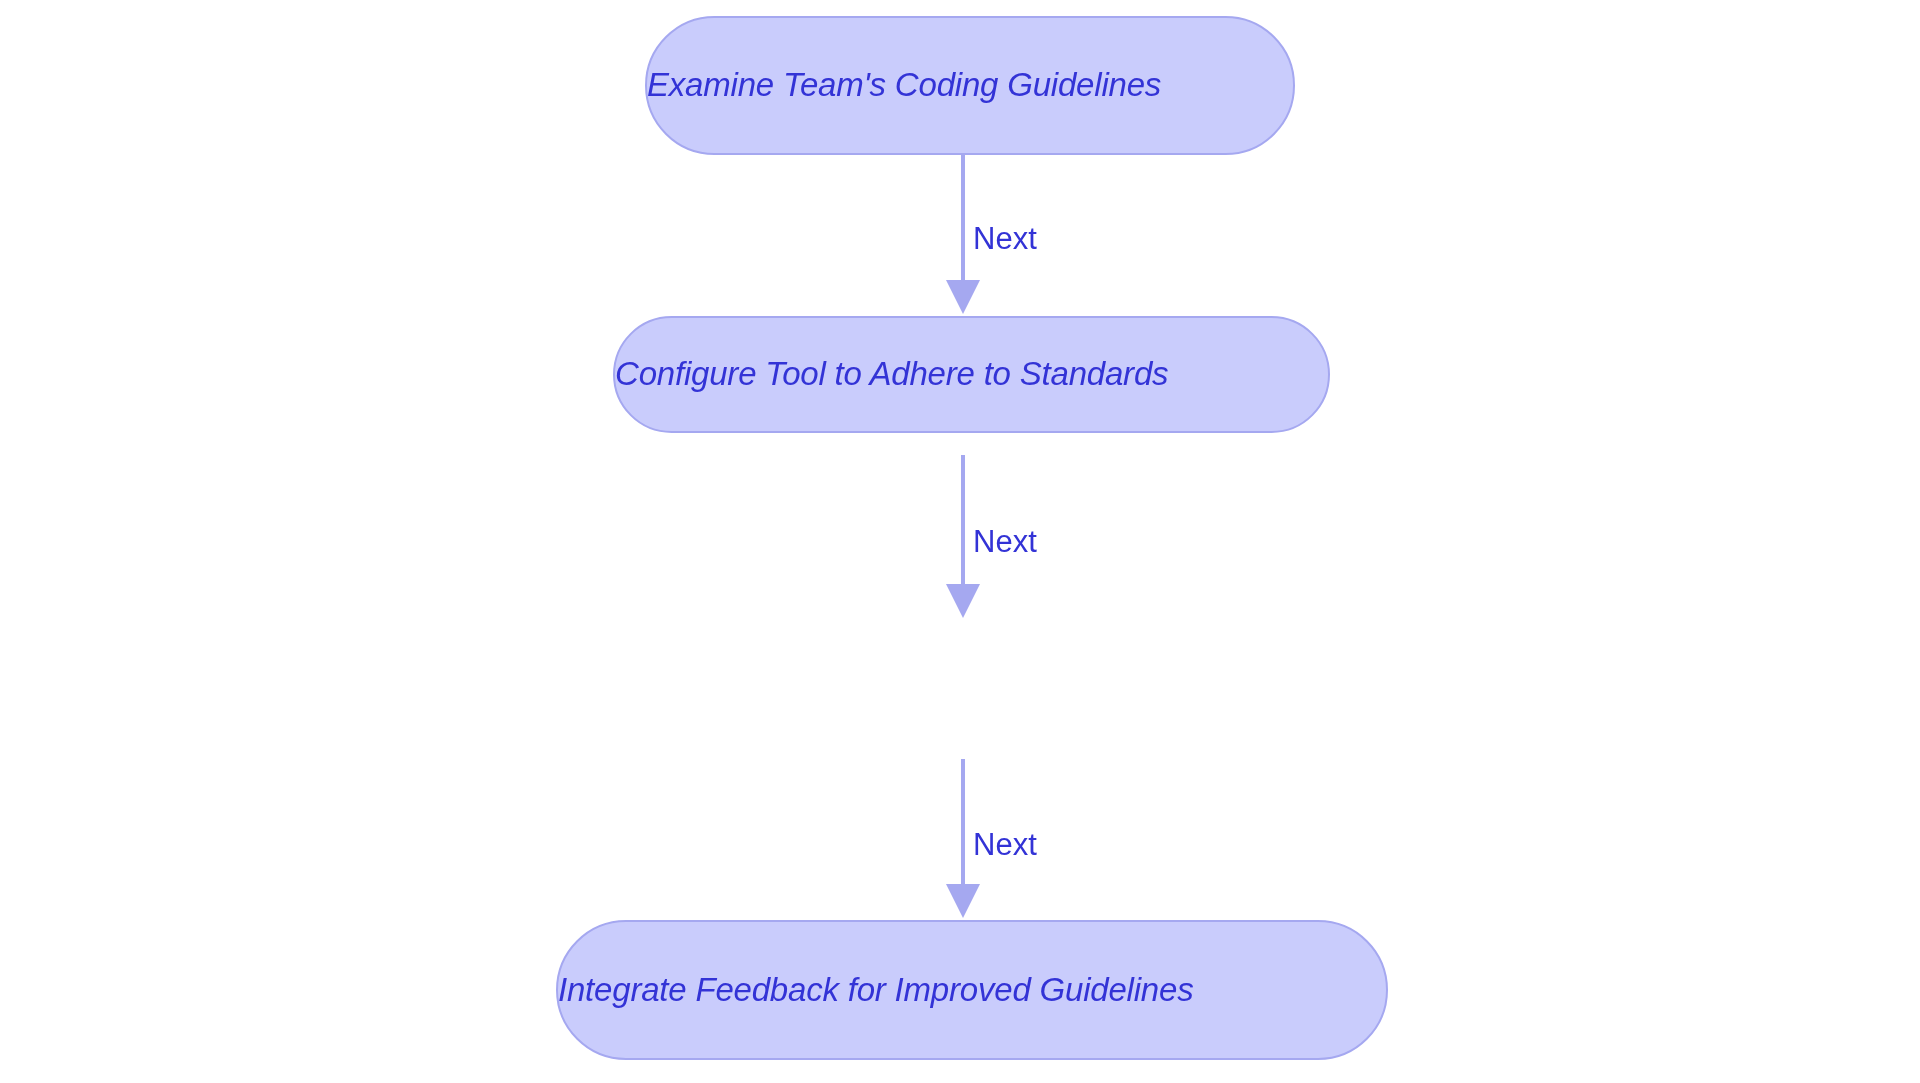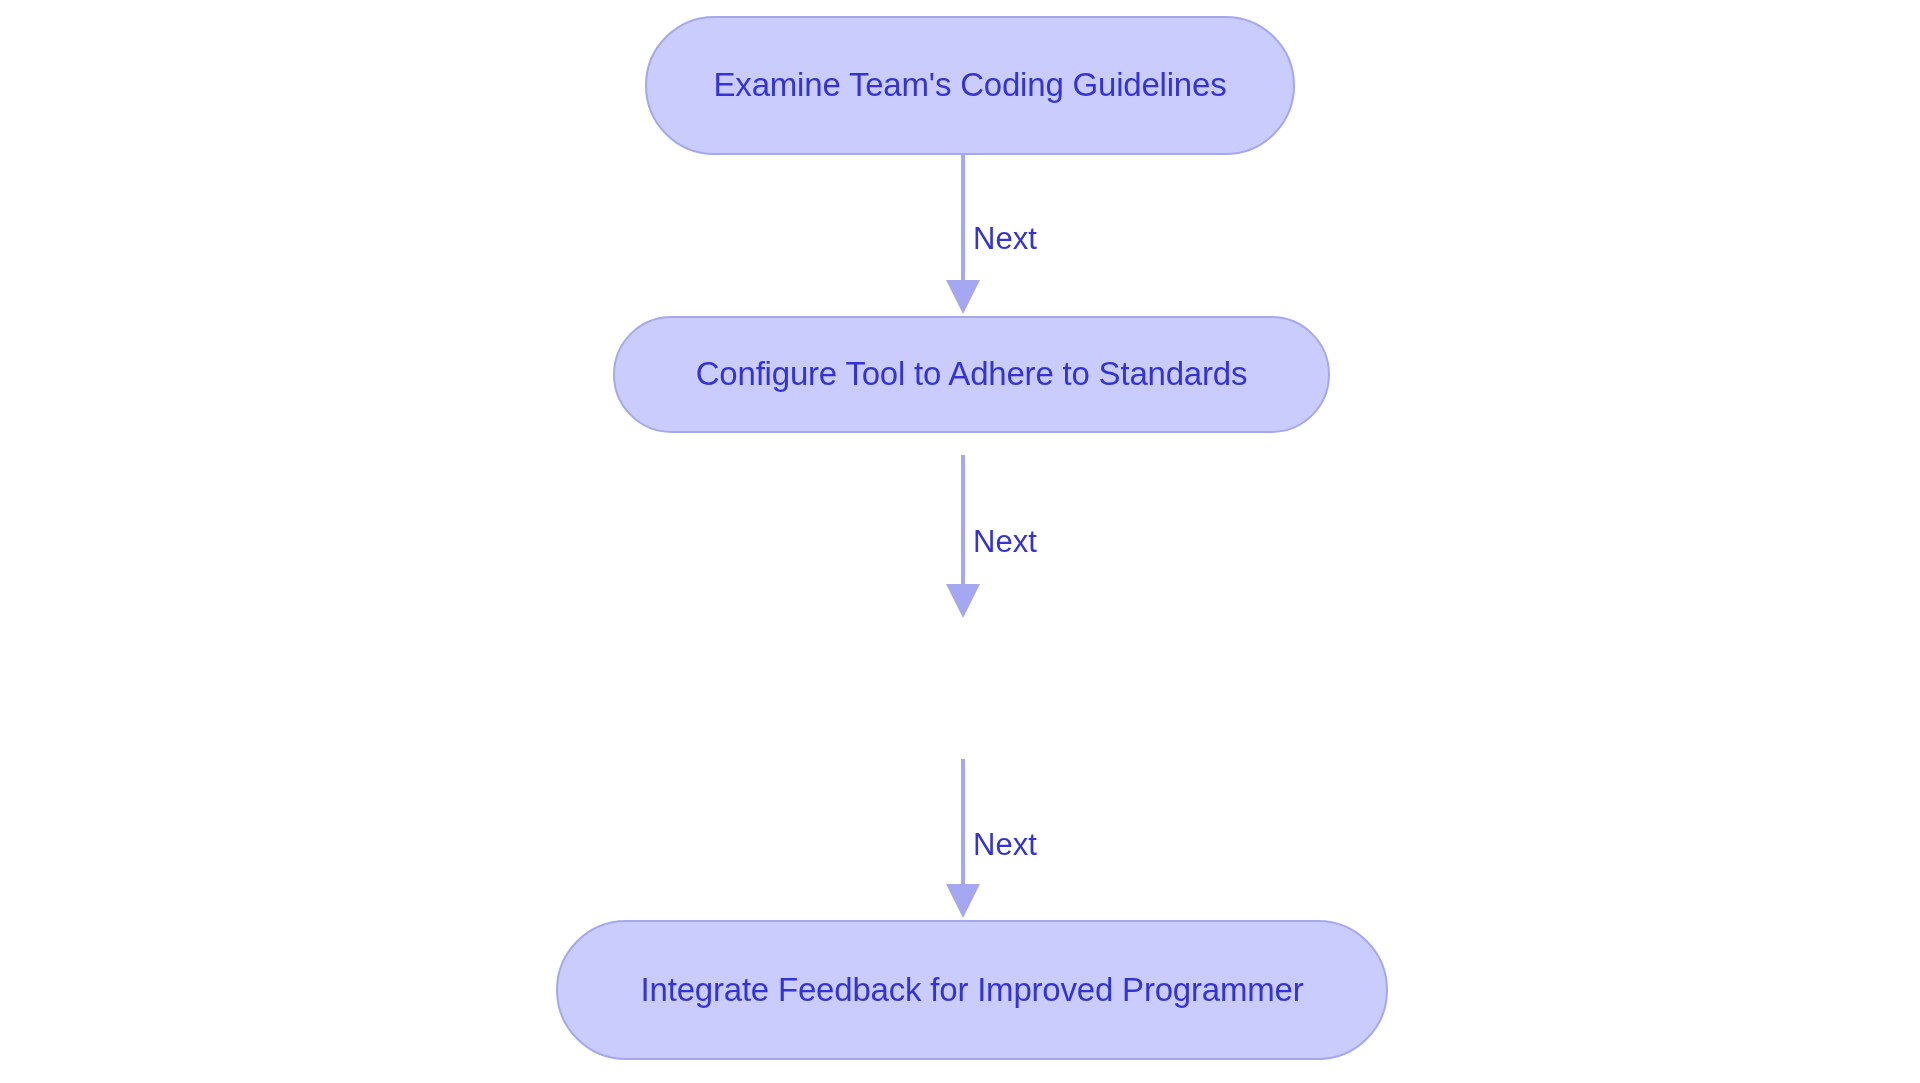--- a/index.html
+++ b/index.html
@@ -32,22 +32,22 @@
   }
 
   .node-box {
     position: absolute;
     box-sizing: border-box;
     background: #c9ccfc;
     border: 2px solid #a5a8f0;
     border-radius: 70px;
     display: flex;
     align-items: center;
-    justify-content: center;
     text-align: center;
+    font-style: italic;
   }
 
   .node-label {
     color: #3333d6;
     font-family: "Liberation Sans", sans-serif;
     font-size: 33px;
     font-weight: 400;
     line-height: 1.1;
     letter-spacing: -0.2px;
     white-space: nowrap;
@@ -111,16 +111,16 @@
   <div class="node-box" id="node-1">
     <span class="node-label">Configure Tool to Adhere to Standards</span>
   </div>
 
   <div class="edge-label" id="edge-label-1">Next</div>
 
 
   <div class="edge-label" id="edge-label-2">Next</div>
 
   <div class="node-box" id="node-3">
-    <span class="node-label">Integrate Feedback for Improved Programmer</span>
+    <span class="node-label">Integrate Feedback for Improved Guidelines</span>
   </div>
 
 </div>
 
 </body></html>

